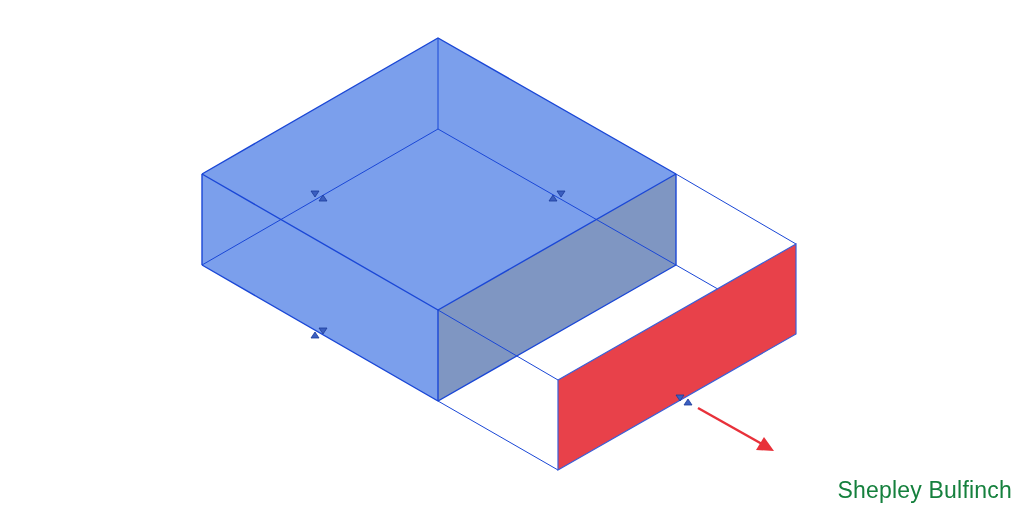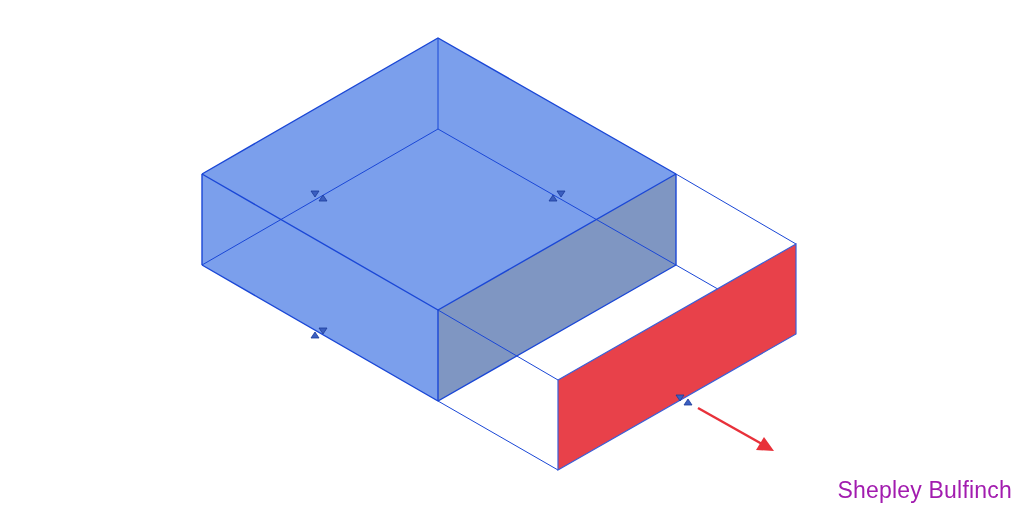--- a/index.html
+++ b/index.html
@@ -4,21 +4,21 @@
   <style>
     html, body { margin: 0; padding: 0; background: #ffffff; }
     body { width: 1024px; height: 512px; position: relative; overflow: hidden; }
     #canvas { position: absolute; left: 0; top: 0; width: 1024px; height: 512px; }
     .watermark {
       position: absolute;
       right: 12px;
       bottom: 8px;
       font-family: "Liberation Sans", sans-serif;
       font-size: 23px;
-      color: #a21caf;
+      color: #15803d;
       letter-spacing: 0.2px;
     }
   </style>
 </head>
 <body>
 
 <svg id="canvas" viewBox="0 0 1024 512" xmlns="http://www.w3.org/2000/svg">
 
   <g>
 

